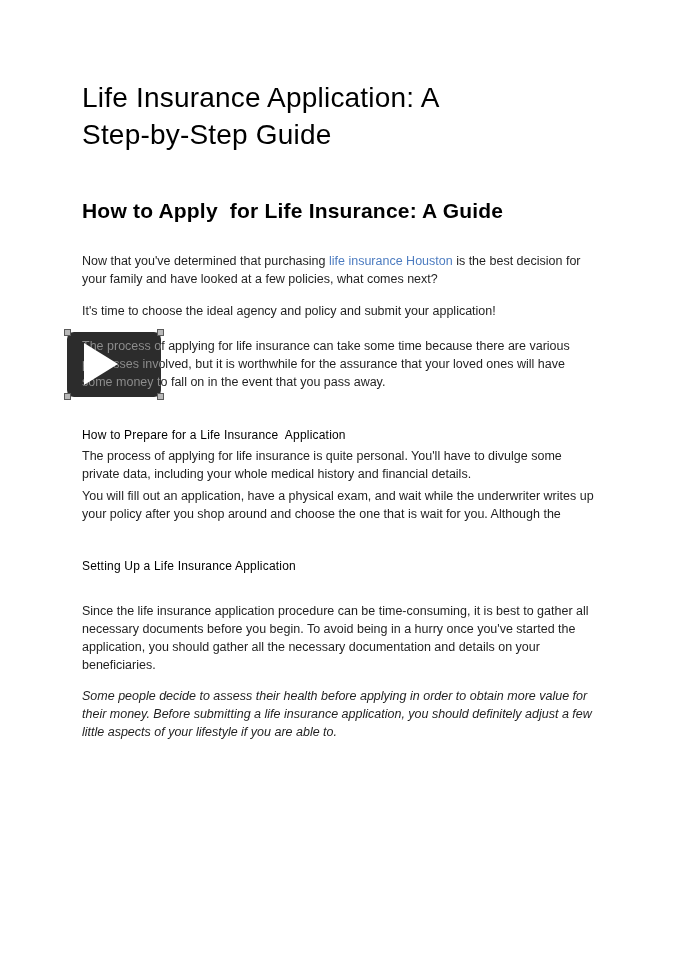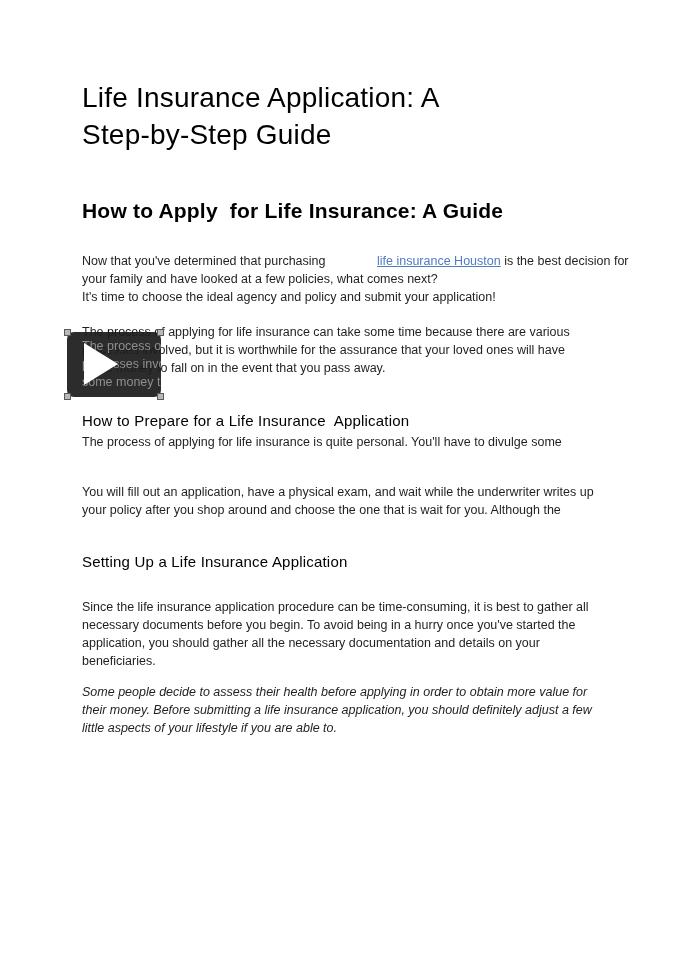--- a/index.html
+++ b/index.html
@@ -9,34 +9,34 @@
     background:#ffffff;
     box-sizing:border-box;
     padding:79px 0 0 82px;
     overflow:hidden;
     font-family:"Liberation Sans",sans-serif;
     color:#1f1f1f;
   }
   .title{margin:0;font-weight:400;color:#000;font-size:28px;line-height:37px;letter-spacing:.2px;}
   .title-line{display:block;white-space:pre;}
   .h2{margin:44px 0 0;font-weight:700;color:#000;font-size:21px;line-height:27px;white-space:pre;letter-spacing:.2px;}
-  .h3{font-weight:400;color:#000;font-size:15px;line-height:24px;white-space:pre;letter-spacing:.2px;}
+  .h3{font-weight:400;color:#000;font-size:12px;line-height:24px;white-space:pre;letter-spacing:.2px;}
   #h-prepare{margin:32px 0 0;}
   #h-setting{margin:31px 0 0;}
   .para{margin:0;font-size:12.5px;line-height:18px;color:#1f1f1f;}
   .line{display:block;white-space:pre;}
   #p-now{margin-top:28px;}
-  #p-time{}
+  #p-time{margin-top:14px;}
   #p-process{margin-top:17px;}
   #p-worry{margin-top:15px;}
   #p-personal{}
-  #p-fill{margin-top:32px;}
+  #p-fill{margin-top:4px;}
   #p-since{margin-top:24px;}
   #p-some{margin-top:13px;font-style:italic;}
-  .link{color:#4d7cc0;text-decoration:underline;cursor:pointer;margin-left:48px;}
+  .link{color:#4d7cc0;cursor:pointer;}
 
   
   .video{
     position:absolute;left:67px;top:332px;width:94px;height:65px;
     border-radius:7px;background:rgba(28,28,28,0.93);
   }
   .video-clip{position:absolute;left:0;top:0;right:0;bottom:0;border-radius:7px;overflow:hidden;}
   .ghost{position:absolute;left:15px;top:5px;font-size:12.5px;line-height:18px;color:#8e8e8e;}
   .gline{display:block;white-space:pre;}
   .play{
@@ -76,20 +76,21 @@
     <span class="line">The process of applying for life insurance can take some time because there are various</span>
     <span class="line">processes involved, but it is worthwhile for the assurance that your loved ones will have</span>
     <span class="line">some money to fall on in the event that you pass away.</span>
   </p>
 
 
   <h3 class="h3" id="h-prepare">How to Prepare for a Life Insurance  Application</h3>
 
   <p class="para" id="p-personal">
     <span class="line">The process of applying for life insurance is quite personal. You'll have to divulge some</span>
+    <span class="line">private data, including your whole medical history and financial details.</span>
   </p>
 
   <p class="para" id="p-fill">
     <span class="line">You will fill out an application, have a physical exam, and wait while the underwriter writes up</span>
     <span class="line">your policy after you shop around and choose the one that is wait for you. Although the</span>
   </p>
 
   <h3 class="h3" id="h-setting">Setting Up a Life Insurance Application</h3>
 
   <p class="para" id="p-since">

